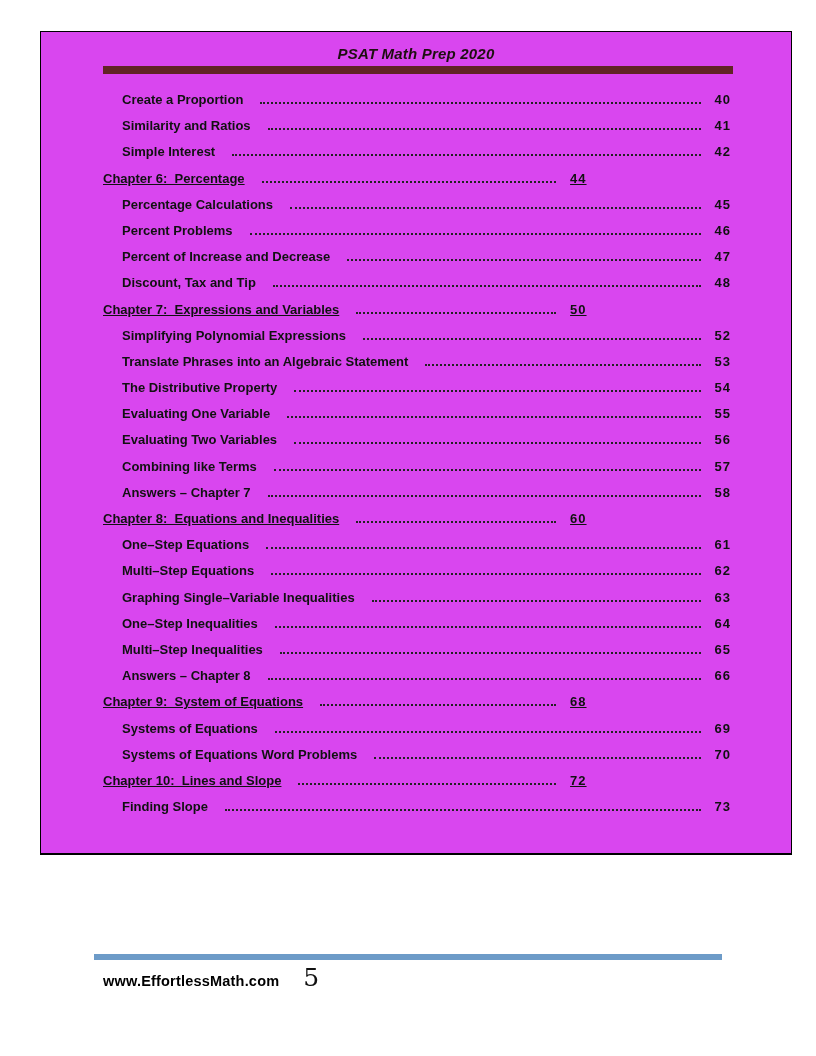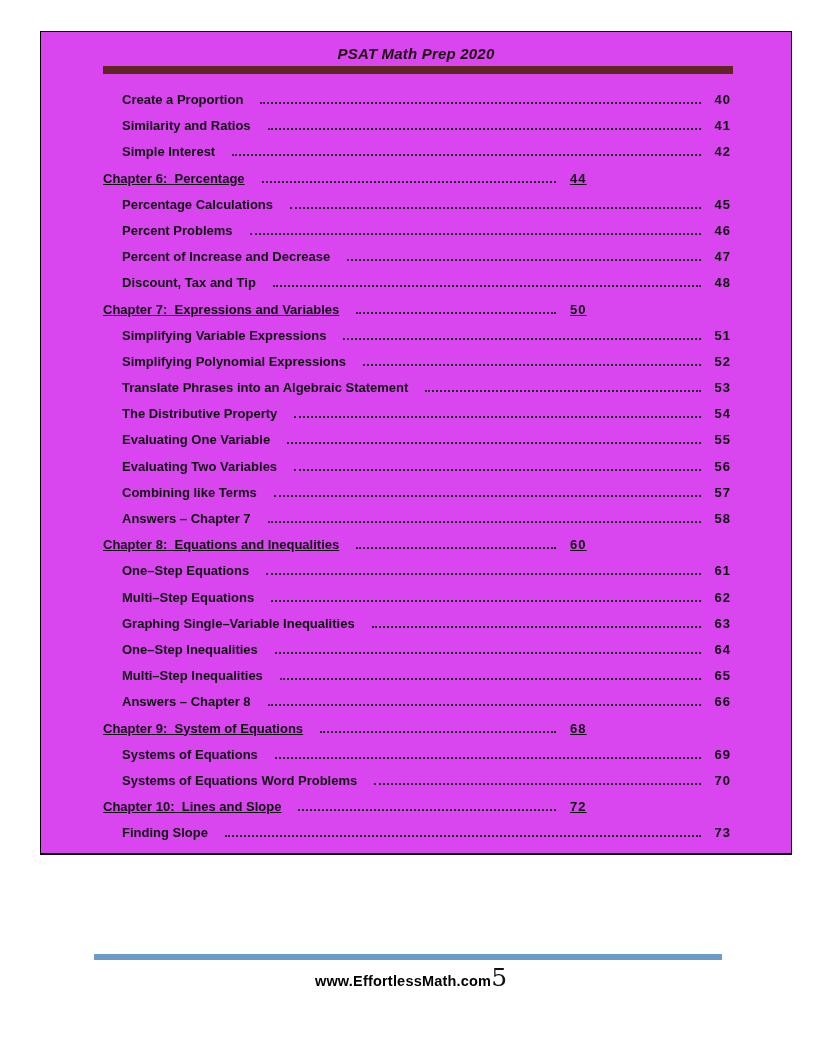--- a/index.html
+++ b/index.html
@@ -65,22 +65,23 @@
     position: absolute;
     top: 922px; left: 53px;
     width: 628px; height: 6px;
     background: #6d9bc8;
   }
   .footer-line {
     position: absolute;
     top: 933px; left: 62px;
     width: 628px;
     display: flex;
-    justify-content: center;
+    justify-content: flex-start;
     align-items: baseline;
+    gap: 24px;
   }
   .footer-site {
     font-size: 14.5px;
     font-weight: bold;
     color: #000000;
     letter-spacing: 0.2px;
   }
   .footer-pagenum {
     font-family: "DejaVu Serif", "Liberation Serif", serif;
     font-size: 25px;
@@ -139,25 +140,20 @@
     <span class="toc-label">Discount, Tax and Tip</span>
     <span class="toc-leader"></span>
     <span class="toc-page">48</span>
   </div>
       <div class="toc-row chapter">
     <span class="toc-label">Chapter 7:  Expressions and Variables</span>
     <span class="toc-leader"></span>
     <span class="toc-page">50</span>
   </div>
       <div class="toc-row sub">
-    <span class="toc-label">Simplifying Variable Expressions</span>
-    <span class="toc-leader"></span>
-    <span class="toc-page">51</span>
-  </div>
-      <div class="toc-row sub">
     <span class="toc-label">Simplifying Polynomial Expressions</span>
     <span class="toc-leader"></span>
     <span class="toc-page">52</span>
   </div>
       <div class="toc-row sub">
     <span class="toc-label">Translate Phrases into an Algebraic Statement</span>
     <span class="toc-leader"></span>
     <span class="toc-page">53</span>
   </div>
       <div class="toc-row sub">

